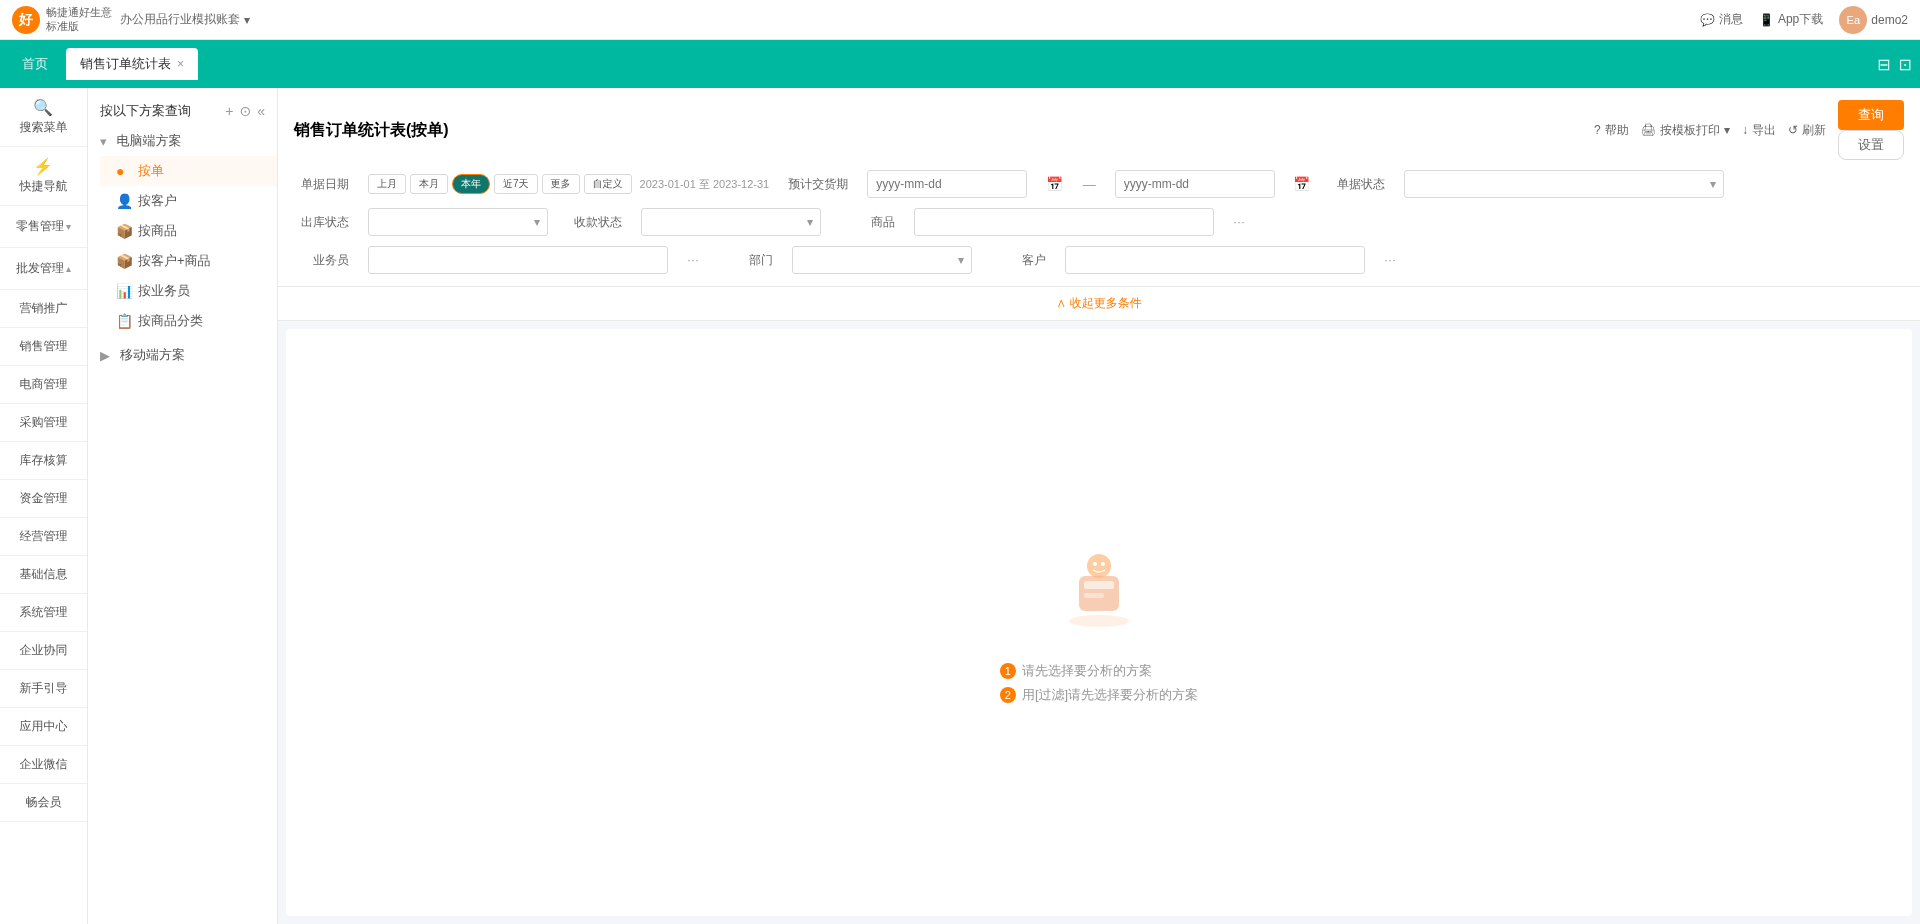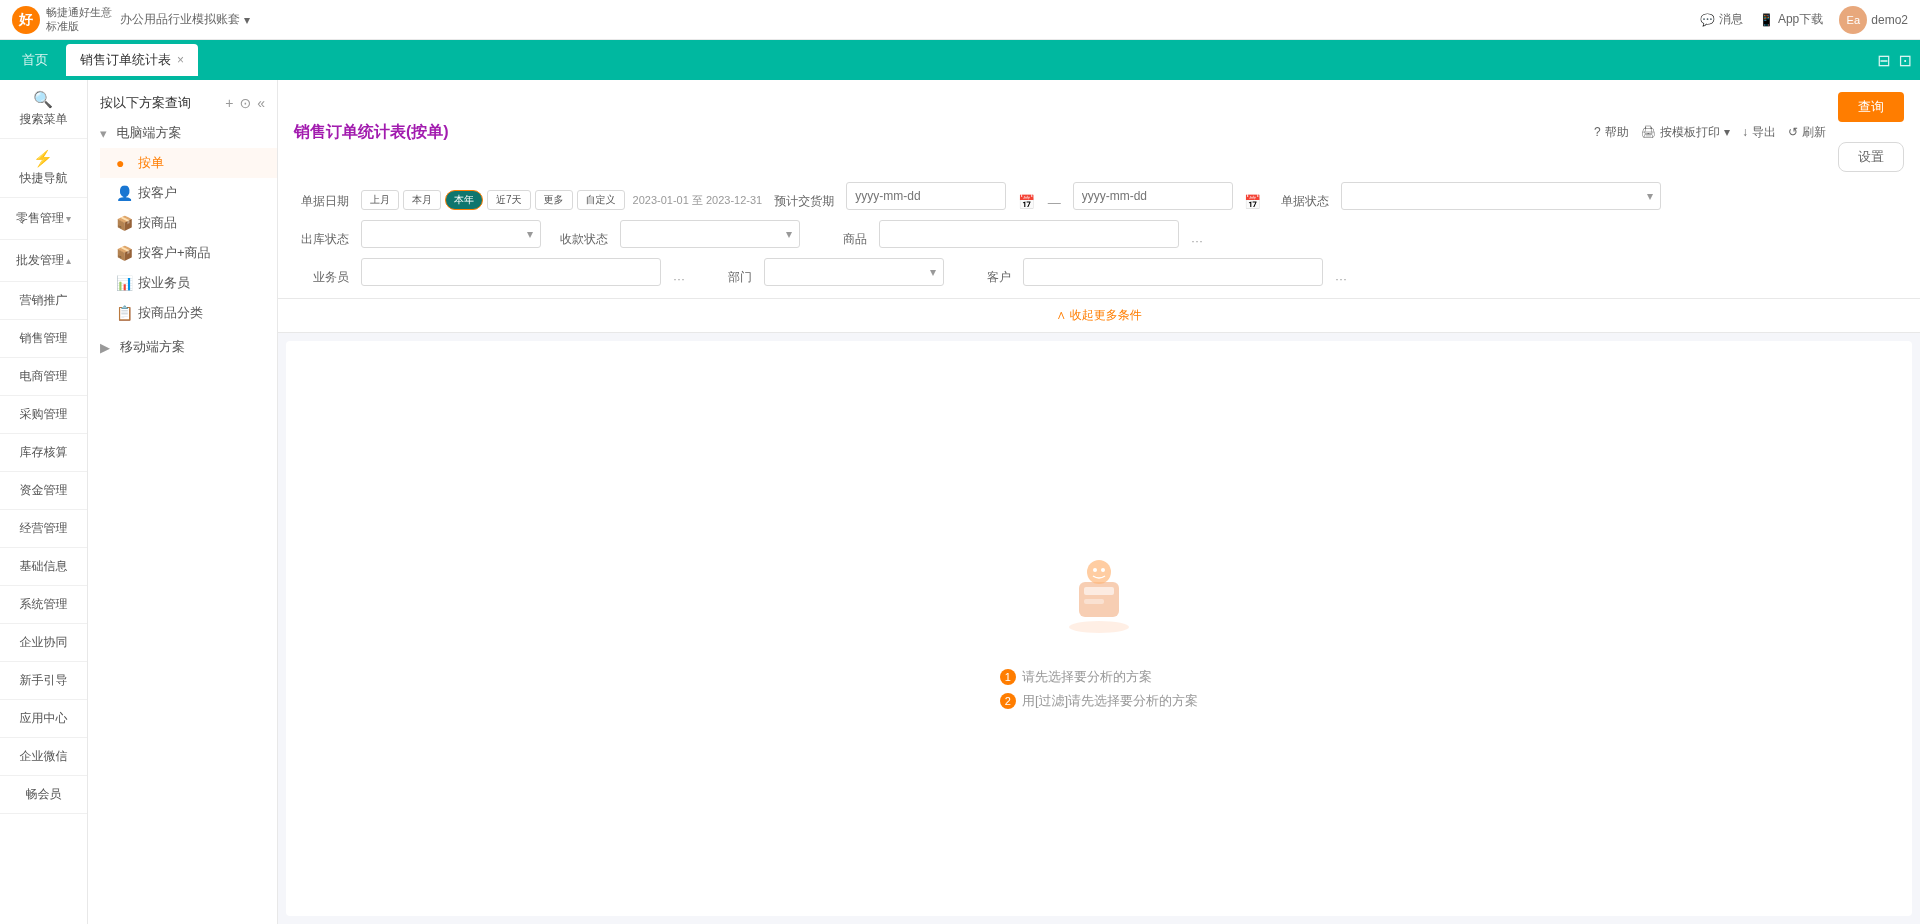--- a/index.html
+++ b/index.html
@@ -21,21 +21,21 @@
     .logo-icon { width: 28px; height: 28px; background: #ff7d00; border-radius: 50%; display: flex; align-items: center; justify-content: center; color: white; font-size: 14px; font-weight: bold; }
     .logo-text { font-size: 11px; color: #666; line-height: 1.2; }
     .breadcrumb-area { display: flex; align-items: center; gap: 4px; color: #666; font-size: 12px; }
     .top-bar-right { display: flex; align-items: center; gap: 16px; }
     .top-bar-action { display: flex; align-items: center; gap: 4px; color: #666; font-size: 12px; cursor: pointer; }
     .avatar { width: 28px; height: 28px; background: #e8a87c; border-radius: 50%; display: flex; align-items: center; justify-content: center; color: white; font-size: 11px; }
 
     
     .tab-bar {
       background: #00b8a0;
-      height: 40px;
+      height: 48px;
       display: flex;
       align-items: center;
       padding: 0 8px;
       flex-shrink: 0;
       gap: 4px;
     }
     .tab-item {
       background: transparent;
       color: rgba(255,255,255,0.85);
       padding: 0 14px;
@@ -146,29 +146,29 @@
     }
     .filter-header {
       display: flex;
       align-items: center;
       justify-content: space-between;
       margin-bottom: 10px;
     }
     .page-title {
       font-size: 16px;
       font-weight: 600;
-      color: #a21caf;
+      color: #000000;
     }
     .filter-actions { display: flex; gap: 12px; align-items: center; }
     .filter-action-btn {
       display: flex; align-items: center; gap: 4px;
       color: #666; font-size: 12px; cursor: pointer;
     }
     .filter-rows { display: flex; flex-direction: column; gap: 10px; }
-    .filter-row { display: flex; align-items: flex-end; gap: 12px; flex-wrap: wrap; }
+    .filter-row { display: flex; align-items: center; gap: 19px; flex-wrap: wrap; }
     .filter-label { color: #666; font-size: 12px; white-space: nowrap; min-width: 55px; text-align: right; }
     .date-btns { display: flex; align-items: center; gap: 4px; }
     .date-btn {
       padding: 2px 8px;
       border: 1px solid #d9d9d9;
       background: #fff;
       border-radius: 3px;
       font-size: 10px;
       cursor: pointer;
       color: #555;
@@ -231,21 +231,21 @@
     }
     .set-btn {
       background: #fff;
       color: #666;
       border: 1px solid #d9d9d9;
       border-radius: 8px;
       padding: 5px 16px;
       font-size: 13px;
       cursor: pointer;
     }
-    .btn-group { display: flex; flex-direction: column; gap: 20px; }
+    .btn-group { display: flex; flex-direction: column; gap: 0; }
 
     .collapse-bar {
       display: flex;
       align-items: center;
       justify-content: center;
       padding: 8px;
       color: #ff7d00;
       font-size: 12px;
       cursor: pointer;
       background: #fff;

